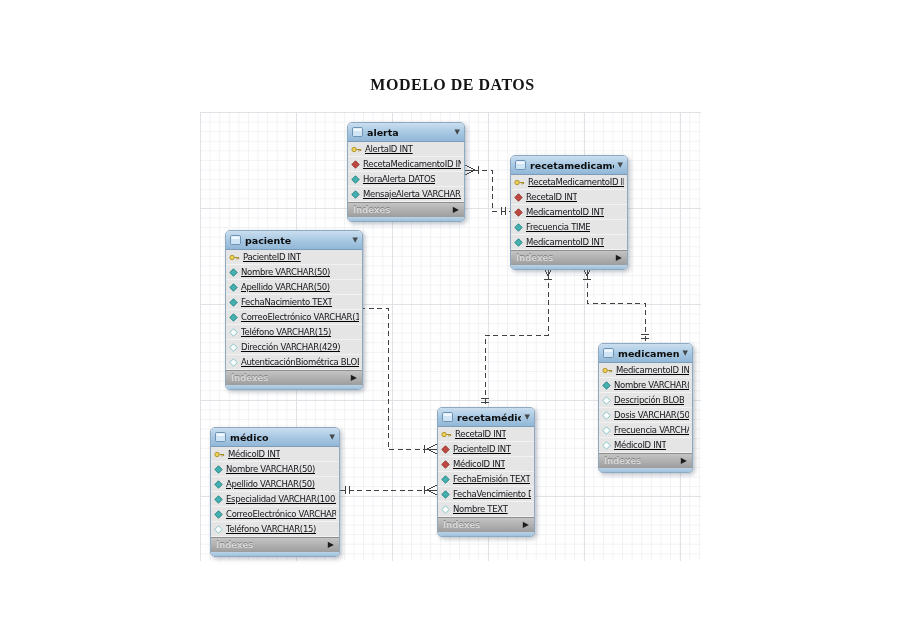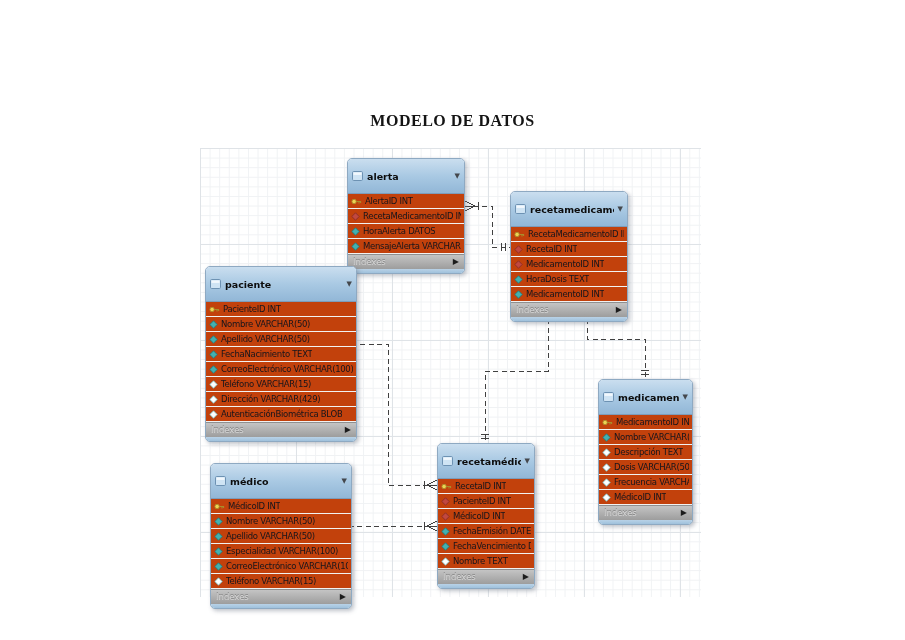--- a/index.html
+++ b/index.html
@@ -1,53 +1,53 @@
 <!DOCTYPE html>
 <html><head>
 <meta charset="utf-8">
 <style>
   html,body{margin:0;padding:0;background:#ffffff;}
   body{width:905px;height:640px;position:relative;overflow:hidden;
        font-family:"DejaVu Sans",sans-serif;}
-  .page{position:absolute;inset:0;background:#ffffff;margin-top:36px;}
+  .page{position:absolute;inset:0;background:#ffffff;}
 
   .doc-title{position:absolute;top:76px;left:0;width:905px;text-align:center;
     font-family:"Liberation Serif",serif;font-weight:bold;font-size:16px;
     letter-spacing:.5px;color:#141414;}
 
   .canvas-grid{position:absolute;left:200px;top:112px;width:501px;height:449px;
     background-color:#ffffff;
     background-image:
       linear-gradient(to right,#dfe3e7 1px,transparent 1px),
       linear-gradient(to bottom,#dfe3e7 1px,transparent 1px),
       linear-gradient(to right,#f0f2f4 1px,transparent 1px),
       linear-gradient(to bottom,#f0f2f4 1px,transparent 1px);
     background-size:96px 96px,96px 96px,9.6px 9.6px,9.6px 9.6px;}
 
   #connections-svg{position:absolute;left:0;top:0;pointer-events:none;}
 
   .table{position:absolute;background:#ffffff;border:1px solid #8ea9c2;
     border-radius:5px;box-shadow:2px 2px 4px rgba(110,120,135,.45);
     box-sizing:border-box;overflow:hidden;}
-  .thead{height:18px;display:flex;align-items:center;gap:4px;padding:8px 4px;
+  .thead{height:18px;display:flex;align-items:center;gap:4px;padding:0 4px;
     background:linear-gradient(180deg,#cadeef 0%,#a9c9e3 50%,#92b7d7 100%);
     border-bottom:1px solid #7d9cba;}
   .ttitle{font-weight:bold;font-size:9.5px;color:#0c0c0c;white-space:nowrap;
     overflow:hidden;flex:1;}
   .ticon{display:inline-flex;line-height:0;}
   .tarrow{font-size:7px;color:#44474c;line-height:1;}
   .trow{height:15px;display:flex;align-items:center;gap:3px;padding:0 3px;
-    border-bottom:1px solid #f2f2f2;box-sizing:border-box;background:#c2410c;}
+    border-bottom:1px solid #f2f2f2;box-sizing:border-box;background:#e5e5e5;text-decoration:underline;}
   .ficon{display:inline-flex;line-height:0;flex:0 0 auto;}
   .ftext{font-size:8.5px;letter-spacing:-.3px;color:#15151c;white-space:nowrap;
     overflow:hidden;}
   .tfoot{height:14px;display:flex;align-items:center;justify-content:space-between;
     padding:0 5px;background:linear-gradient(180deg,#c4c4c4,#9d9d9d);
     border-top:1px solid #8f8f8f;}
-  .flabel{font-size:8.5px;font-weight:normal;color:#d6d6d6;
+  .flabel{font-size:8.5px;font-weight:bold;color:#d6d6d6;
     text-shadow:0 -1px 0 #868686;}
   .farrow{font-size:8px;color:#1c1c1c;line-height:1;}
   .tstrip{height:4px;background:linear-gradient(180deg,#b9d2e7,#9fc1dc);}
 </style>
 </head>
 <body>
 
 <div class="page">
   <div class="doc-title">MODELO DE DATOS</div>
   <div class="canvas-grid"></div>
@@ -184,37 +184,37 @@
             </svg>
           </span>
           <span class="ftext">MedicamentoID INT</span>
         </div>
         <div class="trow">
           <span class="ficon">
             <svg width="9" height="9" viewBox="0 0 9 9">
               <polygon points="4.5,0.8 8.2,4.5 4.5,8.2 0.8,4.5" fill="#44b0b0" stroke="#1f7e7e" stroke-width="0.9"></polygon>
             </svg>
           </span>
-          <span class="ftext">HoraDosis TEXT</span>
+          <span class="ftext">Frecuencia TIME</span>
         </div>
         <div class="trow">
           <span class="ficon">
             <svg width="9" height="9" viewBox="0 0 9 9">
               <polygon points="4.5,0.8 8.2,4.5 4.5,8.2 0.8,4.5" fill="#44b0b0" stroke="#1f7e7e" stroke-width="0.9"></polygon>
             </svg>
           </span>
           <span class="ftext">MedicamentoID INT</span>
         </div>
         <div class="tfoot">
           <span class="flabel">Indexes</span>
           <span class="farrow">▶</span>
         </div>
         <div class="tstrip"></div>
       </div>
-      <div class="table" style="left: 205px; top: 230px; width: 152px;">
+      <div class="table" style="left: 225px; top: 230px; width: 138px;">
         <div class="thead">
           <span class="ticon">
             <svg width="11" height="10" viewBox="0 0 11 10">
               <rect x="0.5" y="0.5" width="10" height="9" rx="1.2" fill="#cfe4f4" stroke="#6d92b3"></rect>
               <rect x="1.5" y="1.5" width="8" height="2.4" fill="#f2f8fd"></rect>
             </svg>
           </span>
           <span class="ttitle">paciente</span>
           <span class="tarrow">▼</span>
         </div>
@@ -282,21 +282,21 @@
             </svg>
           </span>
           <span class="ftext">AutenticaciónBiométrica BLOB</span>
         </div>
         <div class="tfoot">
           <span class="flabel">Indexes</span>
           <span class="farrow">▶</span>
         </div>
         <div class="tstrip"></div>
       </div>
-      <div class="table" style="left: 210px; top: 427px; width: 142px;">
+      <div class="table" style="left: 210px; top: 427px; width: 130px;">
         <div class="thead">
           <span class="ticon">
             <svg width="11" height="10" viewBox="0 0 11 10">
               <rect x="0.5" y="0.5" width="10" height="9" rx="1.2" fill="#cfe4f4" stroke="#6d92b3"></rect>
               <rect x="1.5" y="1.5" width="8" height="2.4" fill="#f2f8fd"></rect>
             </svg>
           </span>
           <span class="ttitle">médico</span>
           <span class="tarrow">▼</span>
         </div>
@@ -390,21 +390,21 @@
             </svg>
           </span>
           <span class="ftext">MédicoID INT</span>
         </div>
         <div class="trow">
           <span class="ficon">
             <svg width="9" height="9" viewBox="0 0 9 9">
               <polygon points="4.5,0.8 8.2,4.5 4.5,8.2 0.8,4.5" fill="#44b0b0" stroke="#1f7e7e" stroke-width="0.9"></polygon>
             </svg>
           </span>
-          <span class="ftext">FechaEmisión DATE</span>
+          <span class="ftext">FechaEmisión TEXT</span>
         </div>
         <div class="trow">
           <span class="ficon">
             <svg width="9" height="9" viewBox="0 0 9 9">
               <polygon points="4.5,0.8 8.2,4.5 4.5,8.2 0.8,4.5" fill="#44b0b0" stroke="#1f7e7e" stroke-width="0.9"></polygon>
             </svg>
           </span>
           <span class="ftext">FechaVencimiento DATE</span>
         </div>
         <div class="trow">
@@ -448,21 +448,21 @@
             </svg>
           </span>
           <span class="ftext">Nombre VARCHAR(100)</span>
         </div>
         <div class="trow">
           <span class="ficon">
             <svg width="9" height="9" viewBox="0 0 9 9">
               <polygon points="4.5,0.8 8.2,4.5 4.5,8.2 0.8,4.5" fill="#fdffff" stroke="#79c0c2" stroke-width="0.9"></polygon>
             </svg>
           </span>
-          <span class="ftext">Descripción TEXT</span>
+          <span class="ftext">Descripción BLOB</span>
         </div>
         <div class="trow">
           <span class="ficon">
             <svg width="9" height="9" viewBox="0 0 9 9">
               <polygon points="4.5,0.8 8.2,4.5 4.5,8.2 0.8,4.5" fill="#fdffff" stroke="#79c0c2" stroke-width="0.9"></polygon>
             </svg>
           </span>
           <span class="ftext">Dosis VARCHAR(50)</span>
         </div>
         <div class="trow">

